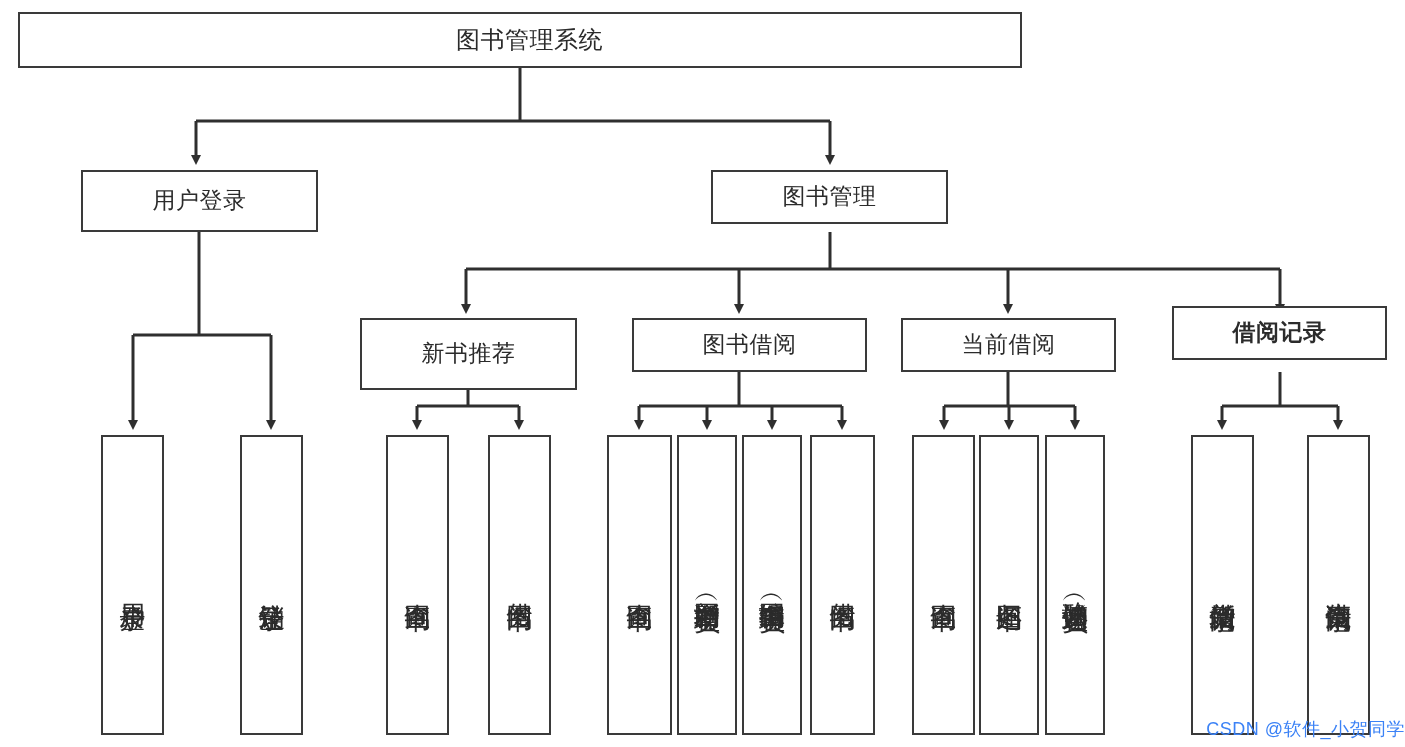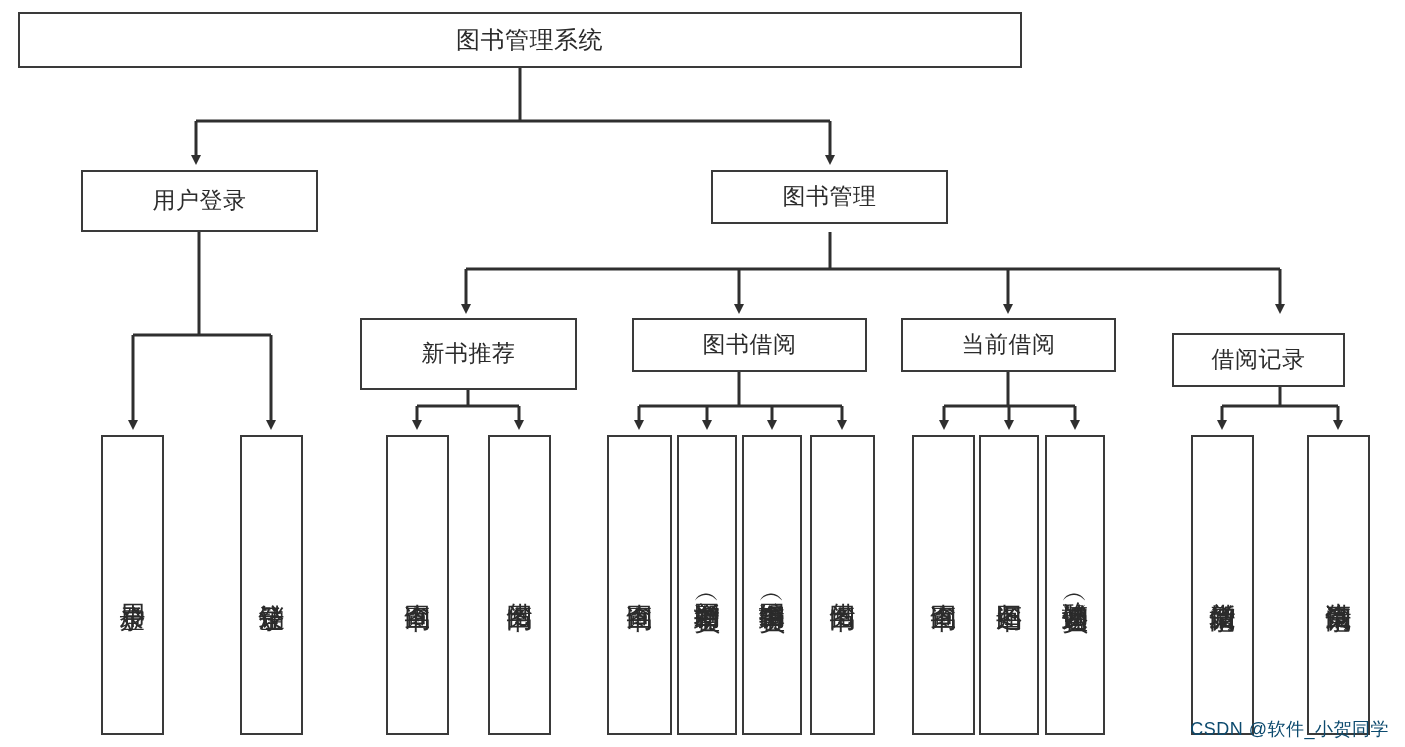--- a/index.html
+++ b/index.html
@@ -44,24 +44,24 @@
   .leaf-inner {
     writing-mode: vertical-rl;
     text-orientation: upright;
     font-size: 26px;
     line-height: 1.2;
     letter-spacing: 1px;
     text-align: start;
   }
   .watermark {
     position: absolute;
-    right: 16px;
+    right: 0;
     bottom: 6px;
     font-size: 18px;
-    color: #0c4a6e;
+    color: #3b82f6;
     letter-spacing: 0.5px;
     user-select: none;
   }
 </style>
 </head>
 <body>
 
 <div id="canvas">
 
   <svg class="wires" viewBox="0 0 1405 747">
@@ -115,21 +115,21 @@
   </svg>
 
   <div class="node node-h node-root" style="left:18px; top:12px; width:1004px; height:56px;">图书管理系统</div>
 
   <div class="node node-h" style="left:81px; top:170px; width:237px; height:62px;">用户登录</div>
   <div class="node node-h" style="left:711px; top:170px; width:237px; height:54px;">图书管理</div>
 
   <div class="node node-h" style="left:360px; top:318px; width:217px; height:72px;">新书推荐</div>
   <div class="node node-h" style="left:632px; top:318px; width:235px; height:54px;">图书借阅</div>
   <div class="node node-h" style="left:901px; top:318px; width:215px; height:54px;">当前借阅</div>
-  <div class="node node-h" style="left:1172px; top:333px; width:173px; height:54px;">借阅记录</div>
+  <div class="node node-h" style="left:1172px; top:306px; width:215px; height:54px;font-weight:bold;">借阅记录</div>
 
   <div class="node" style="left:101px; top:435px; width:63px; height:300px;">
     <span class="leaf-inner">用户登录</span>
   </div>
   <div class="node" style="left:240px; top:435px; width:63px; height:300px;">
     <span class="leaf-inner">注销登录</span>
   </div>
 
   <div class="node" style="left:386px; top:435px; width:63px; height:300px;">
     <span class="leaf-inner">查询图书</span>

